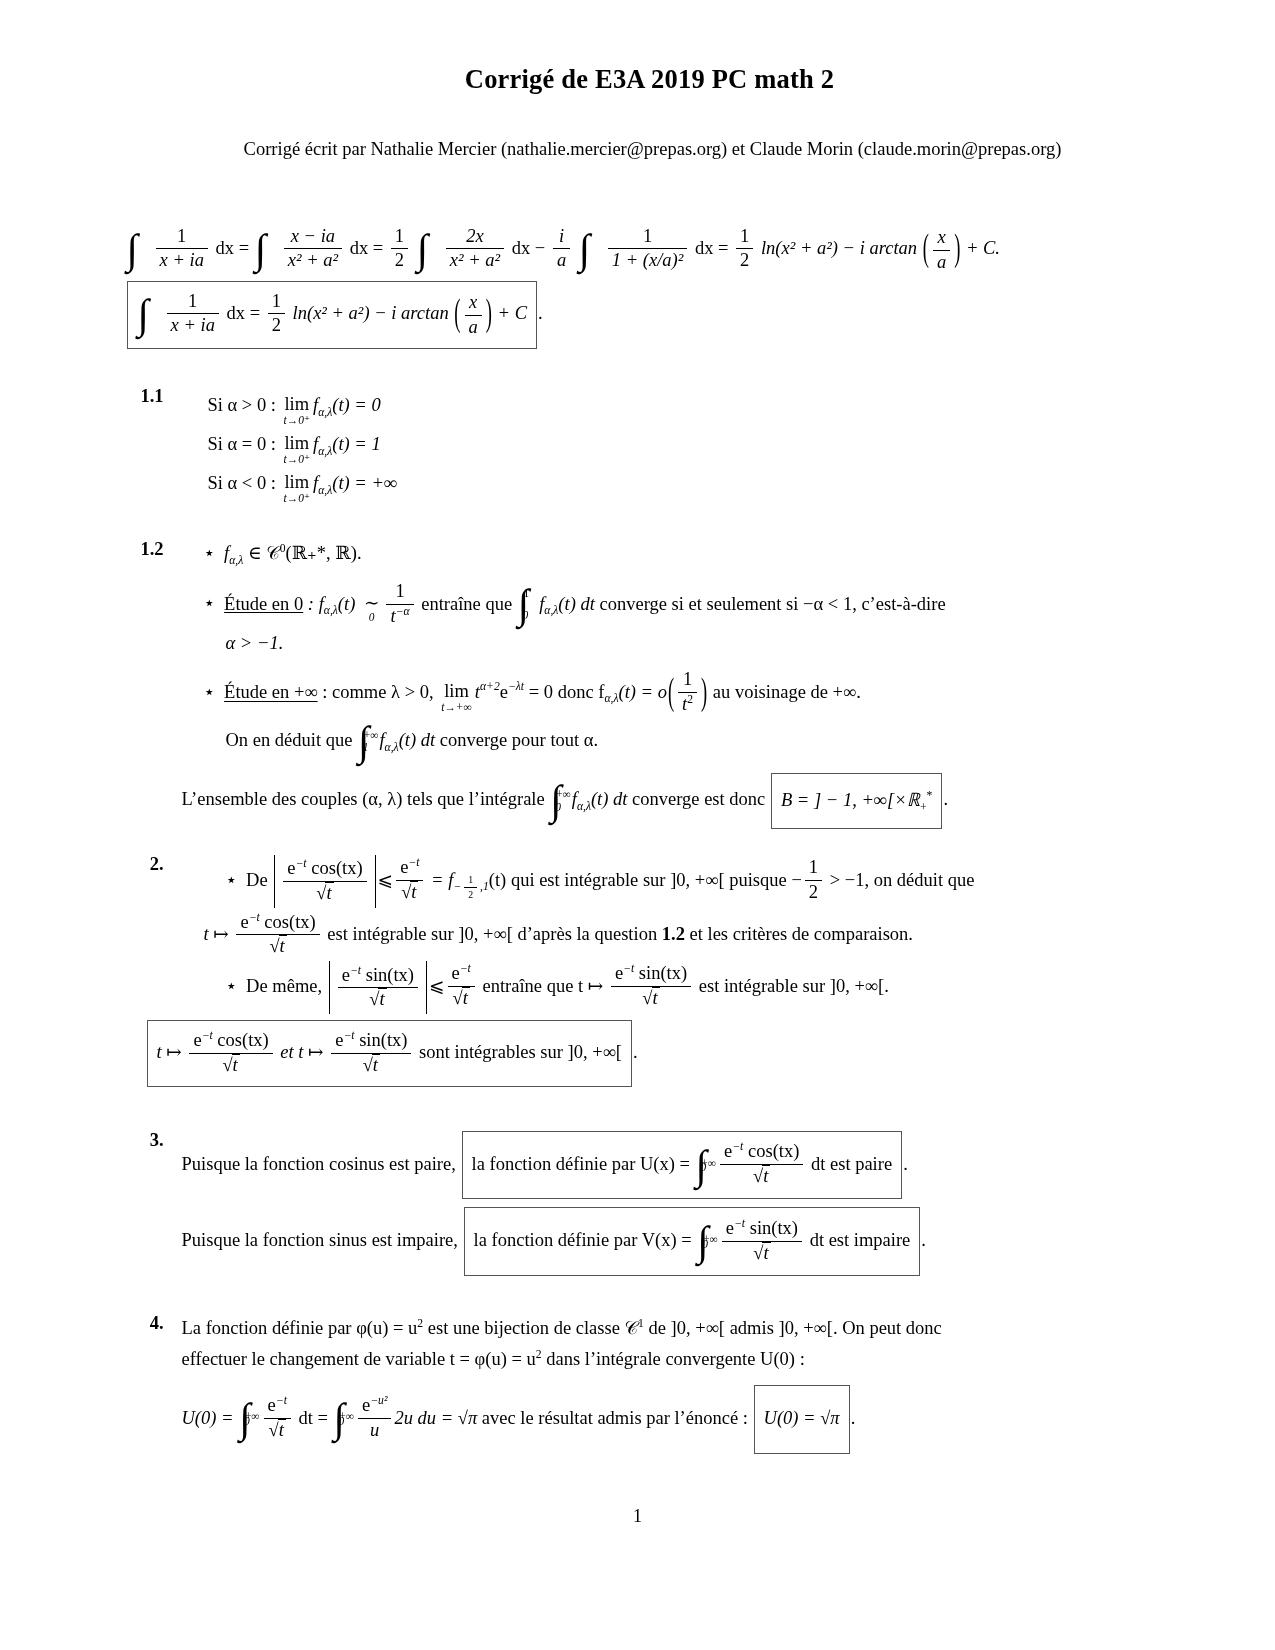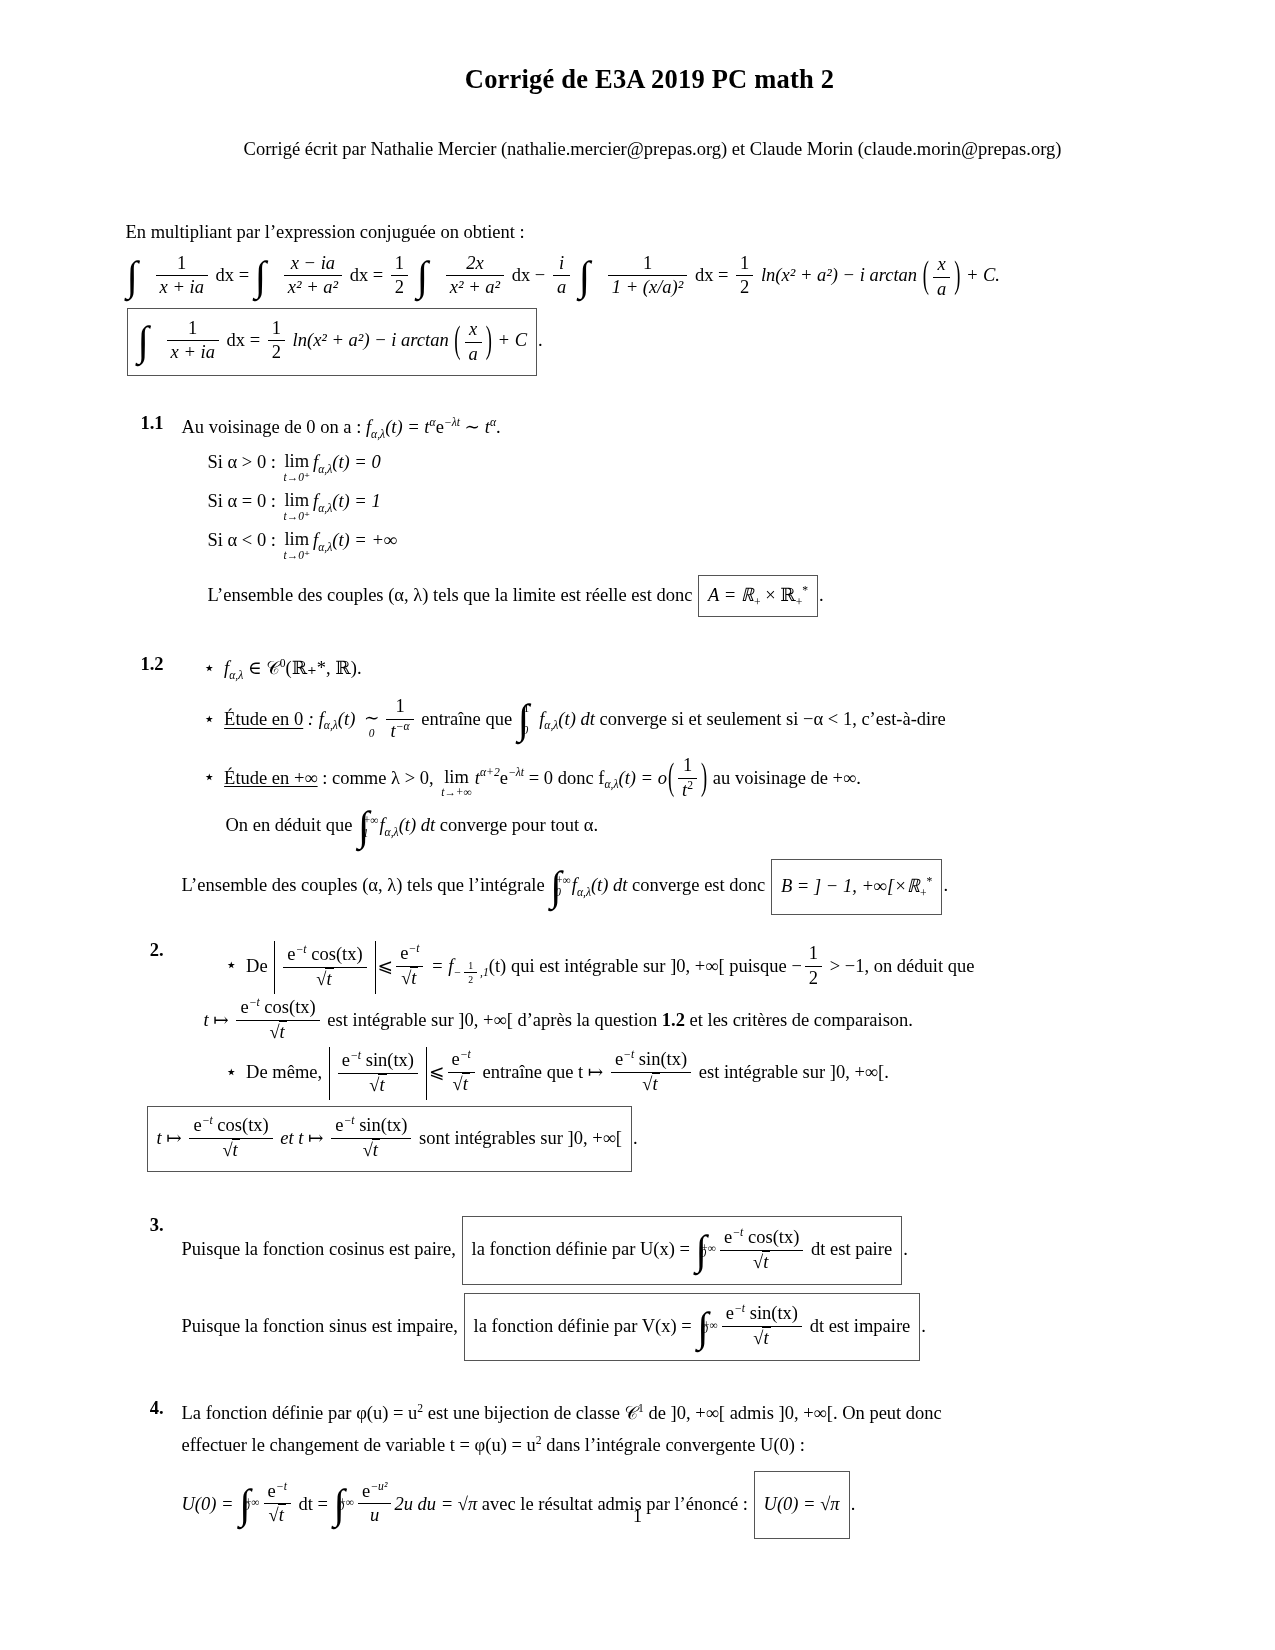--- a/index.html
+++ b/index.html
@@ -229,21 +229,20 @@
 </head>
 <body>
 
 <div class="page">
   <div class="content">
 
     <div class="doc-title">Corrigé de E3A 2019 PC math 2</div>
     <div class="byline">Corrigé écrit par Nathalie Mercier (nathalie.mercier@prepas.org) et Claude Morin (claude.morin@prepas.org)</div>
 
 
-    <div class="line" style="font-size:18.5px; margin-left:6px;">En multipliant par l’expression conjuguée on obtient :</div>
 
     <div class="display" style="margin-left:6px; line-height:2.9;">
       <span class="intg"><span class="sym">∫</span></span>
       <span class="frac">
         <span class="num up">1</span>
         <span class="den math">x + ia</span>
       </span>
       <span class="up">dx</span>
       <span>=</span>
       <span class="intg"><span class="sym">∫</span></span>
@@ -301,52 +300,48 @@
         <span class="bigp"><span class="pl">(</span><span class="inner"><span class="frac"><span class="num math">x</span><span class="den math">a</span></span></span><span class="pr">)</span></span>
         <span class="math">+ C</span>
       </span><span>.</span>
     </div>
 
     <div style="height:30px"></div>
 
     <div class="row">
       <div class="tag">1.1</div>
       <div class="body">
-        <div class="mline" style="line-height:1.5;">
-          <span>Au voisinage de 0 on a : </span><span class="math">f</span><sub>α,λ</sub><span class="math">(t) = t</span><sup>α</sup><span class="up">e</span><sup>−λt</sup><span class="math"> ∼ t</span><sup>α</sup><span>.</span>
-        </div>
 
         <div class="mline" style="line-height:2.0; margin-left:26px;">
           <span>Si α &gt; 0 : </span><span class="lim"><span class="op">lim</span><span class="und">t→0⁺</span></span><span class="math">f</span><sub>α,λ</sub><span class="math">(t) = 0</span>
         </div>
         <div class="mline" style="line-height:2.0; margin-left:26px;">
           <span>Si α = 0 : </span><span class="lim"><span class="op">lim</span><span class="und">t→0⁺</span></span><span class="math">f</span><sub>α,λ</sub><span class="math">(t) = 1</span>
         </div>
         <div class="mline" style="line-height:2.0; margin-left:26px;">
           <span>Si α &lt; 0 : </span><span class="lim"><span class="op">lim</span><span class="und">t→0⁺</span></span><span class="math">f</span><sub>α,λ</sub><span class="math">(t) = +∞</span>
         </div>
 
-        <div class="mline" style="line-height:1.6; margin-left:26px; margin-top:16px;">
-          <span>L’ensemble des couples (α, λ) tels que la limite est réelle est donc</span>
-          <span class="boxed"><span class="math">A = ℝ</span><sub class="up">+</sub><span> × ℝ</span><sub class="up">+</sub><sup class="up">*</sup></span><span>.</span>
-        </div>
       </div>
     </div>
 
     <div style="height:34px"></div>
 
     <div class="row">
       <div class="tag">1.2</div>
       <div class="body">
         <div class="mline" style="line-height:1.5; margin-left:22px;">
           <span class="star">⋆</span><span class="math">f</span><sub>α,λ</sub><span> ∈ 𝒞</span><sup class="up">0</sup><span>(ℝ₊*, ℝ).</span>
         </div>
 
         <div class="mline" style="line-height:1.5; margin-left:22px; margin-top:14px;">
           <span class="star">⋆</span><span class="uline">Étude en 0</span><span class="math"> : f</span><sub>α,λ</sub><span class="math">(t) </span><span class="eqv"><span class="op">∼</span><span class="und">0</span></span><span class="frac"><span class="num up">1</span><span class="den math"><span>t</span><sup>−α</sup></span></span><span> entraîne que </span><span class="intg"><span class="sym">∫</span><span class="lo">0</span><span class="hi">1</span></span><span class="math">f</span><sub>α,λ</sub><span class="math">(t) dt</span><span> converge si et seulement si −α &lt; 1, c’est-à-dire</span>
+        </div>
+        <div class="mline" style="line-height:1.5; margin-left:44px;">
+          <span class="math">α &gt; −1.</span>
         </div>
 
         <div class="mline" style="line-height:1.5; margin-left:22px; margin-top:12px;">
           <span class="star">⋆</span><span class="uline">Étude en +∞</span><span> : comme λ &gt; 0, </span><span class="lim"><span class="op">lim</span><span class="und">t→+∞</span></span><span class="math">t</span><sup>α+2</sup><span class="up">e</span><sup>−λt</sup><span> = 0 donc f</span><sub>α,λ</sub><span class="math">(t) = o</span><span class="bigp"><span class="pl">(</span><span class="inner"><span class="frac"><span class="num up">1</span><span class="den math"><span>t</span><sup class="up">2</sup></span></span></span><span class="pr">)</span></span><span> au voisinage de +∞.</span>
         </div>
 
         <div class="mline" style="line-height:2.3; margin-left:44px;">
           <span>On en déduit que </span><span class="intg"><span class="sym">∫</span><span class="lo">1</span><span class="hi">+∞</span></span><span class="math">f</span><sub>α,λ</sub><span class="math">(t) dt</span><span> converge pour tout α.</span>
         </div>
 

